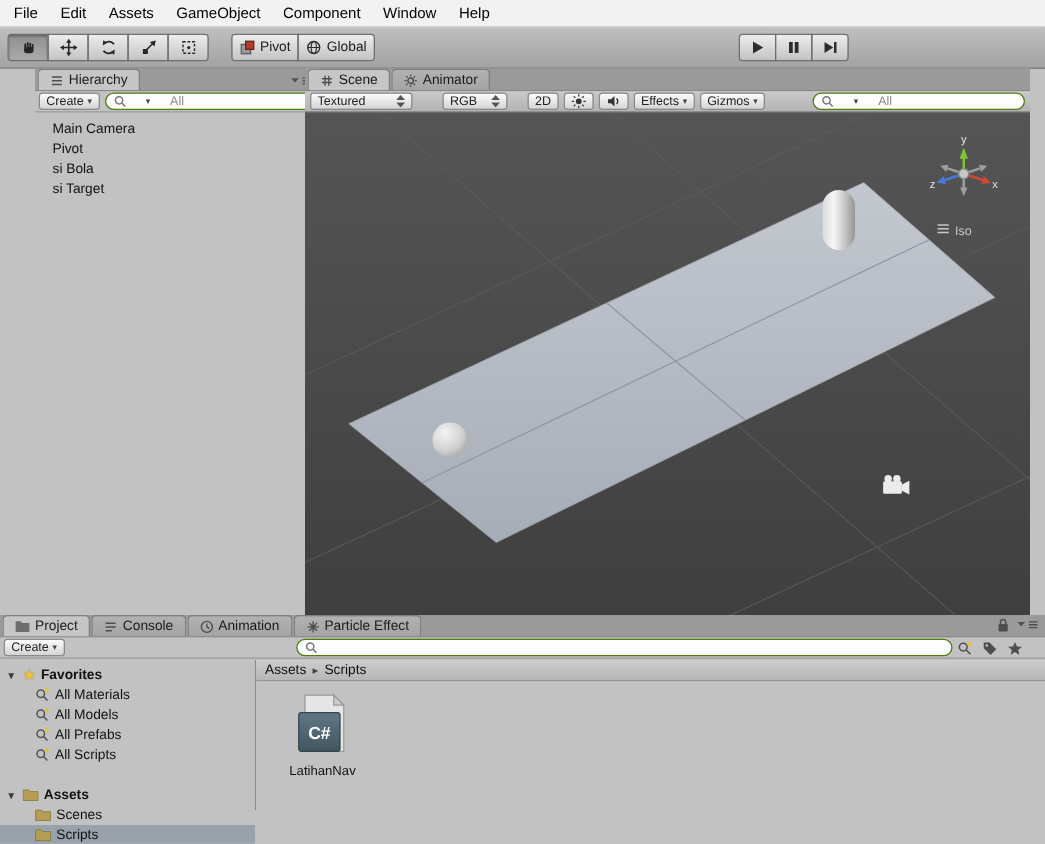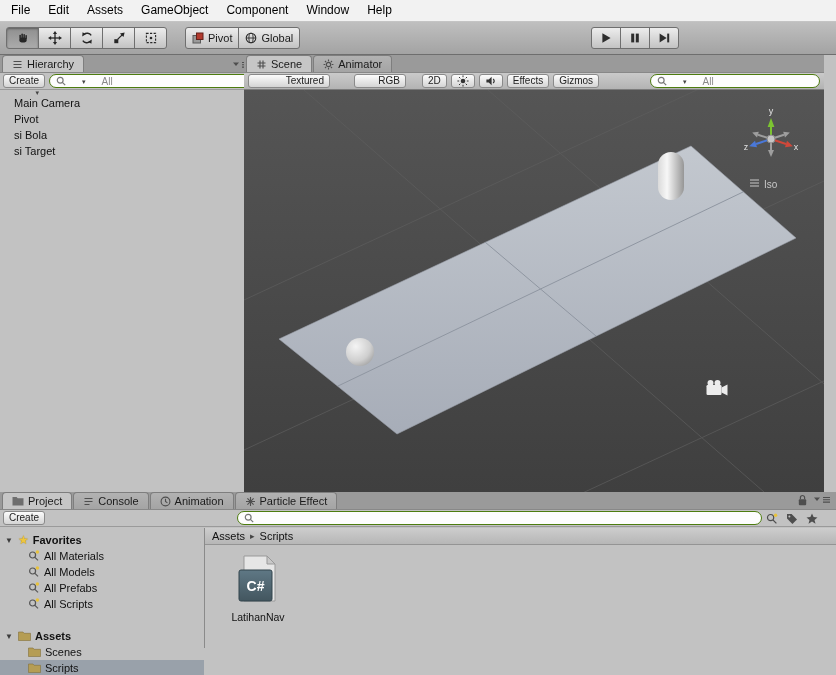--- a/index.html
+++ b/index.html
@@ -30,29 +30,29 @@
   .playg .tbtn { min-width:30px; }
 
   
   .tabstrip { height:18px; background:#9A9A9A; border-bottom:1px solid #888; display:flex; align-items:flex-end; padding-left:2px; }
   .tab { height:17px; padding:0 9px; display:flex; align-items:center; gap:4px; font-size:11px;
          background:linear-gradient(#B2B2B2,#A4A4A4); border:1px solid #7E7E7E; border-bottom:none;
          border-radius:4px 4px 0 0; margin-right:1px; color:#1a1a1a; cursor:default; }
   .tab.active { background:#C6C6C6; }
   .strip-right { margin-left:auto; display:flex; align-items:center; gap:6px; padding:0 5px 3px 0; }
 
-  .minibtn { height:14px; display:inline-flex; align-items:flex-end; gap:3px; padding:0 5px;
+  .minibtn { height:14px; display:inline-flex; align-items:center; gap:3px; padding:0 5px;
              background:linear-gradient(#FCFCFC,#D4D4D4); border:1px solid #8A8A8A; border-radius:3px;
-             font-size:10px; color:#222; cursor:default; white-space:nowrap;flex-direction:column; }
+             font-size:10px; color:#222; cursor:default; white-space:nowrap; }
   .search { height:14px; background:#FDFDFD; border:1px solid #4d7c0f; border-radius:8px;
             display:flex; align-items:center; gap:16px; padding:0 6px; font-size:10px; color:#8a8a8a; }
   .caret { font-size:7px; color:#444; line-height:1; }
 
   
-  .hier { position:absolute; top:55px; left:0; width:256px; height:437px; background:#C2C2C2; border-right:1px solid #8A8A8A; }
+  .hier { position:absolute; top:55px; left:0; width:256px; height:437px; background:#C2C2C2; border-right:1px solid #8A8A8A;padding-left:28px; }
   .subbar { height:17px; background:#C2C2C2; border-bottom:1px solid #9A9A9A; display:flex; align-items:center; gap:4px; padding:0 3px; }
   .subbar .search { flex:1; }
   .hlist { padding-top:5px; }
   .hrow { height:16px; line-height:16px; padding-left:14px; font-size:11px; cursor:default; }
 
   
   .scenep { position:absolute; top:55px; left:244px; width:580px; height:437px; background:#C2C2C2; }
   .scenebar { height:17px; background:linear-gradient(#CACACA,#B3B3B3); border-bottom:1px solid #7C7C7C;
               display:flex; align-items:center; gap:4px; padding:0 4px; }
   .scenebar .drop-shading { width:82px; justify-content:space-between; }

